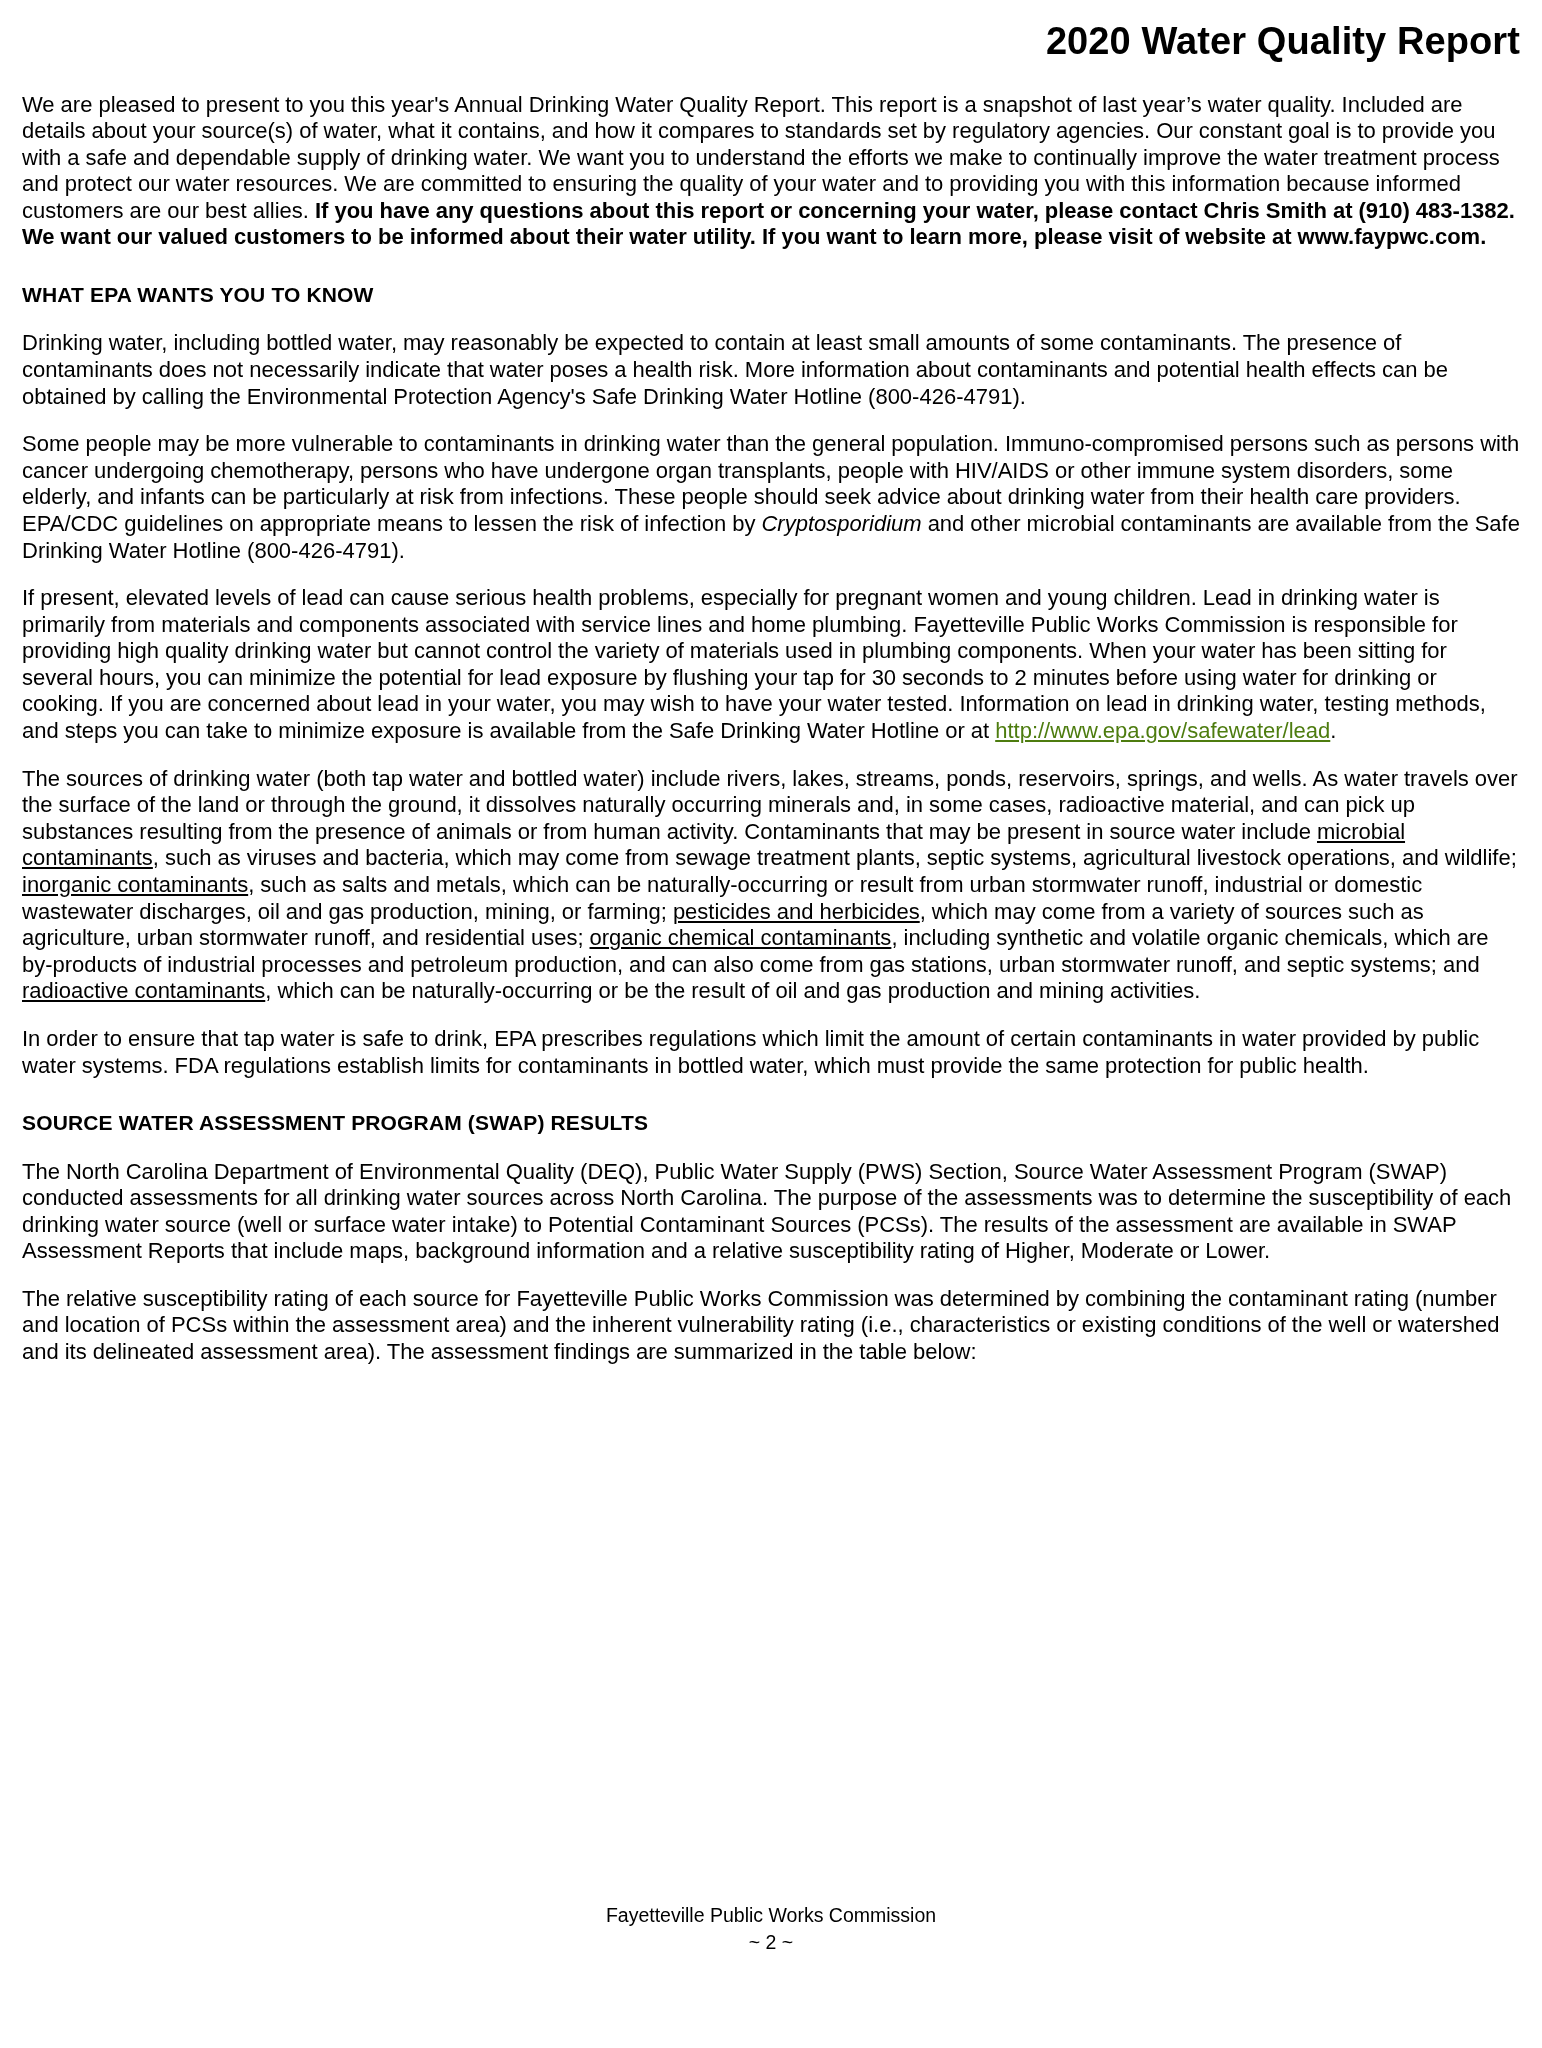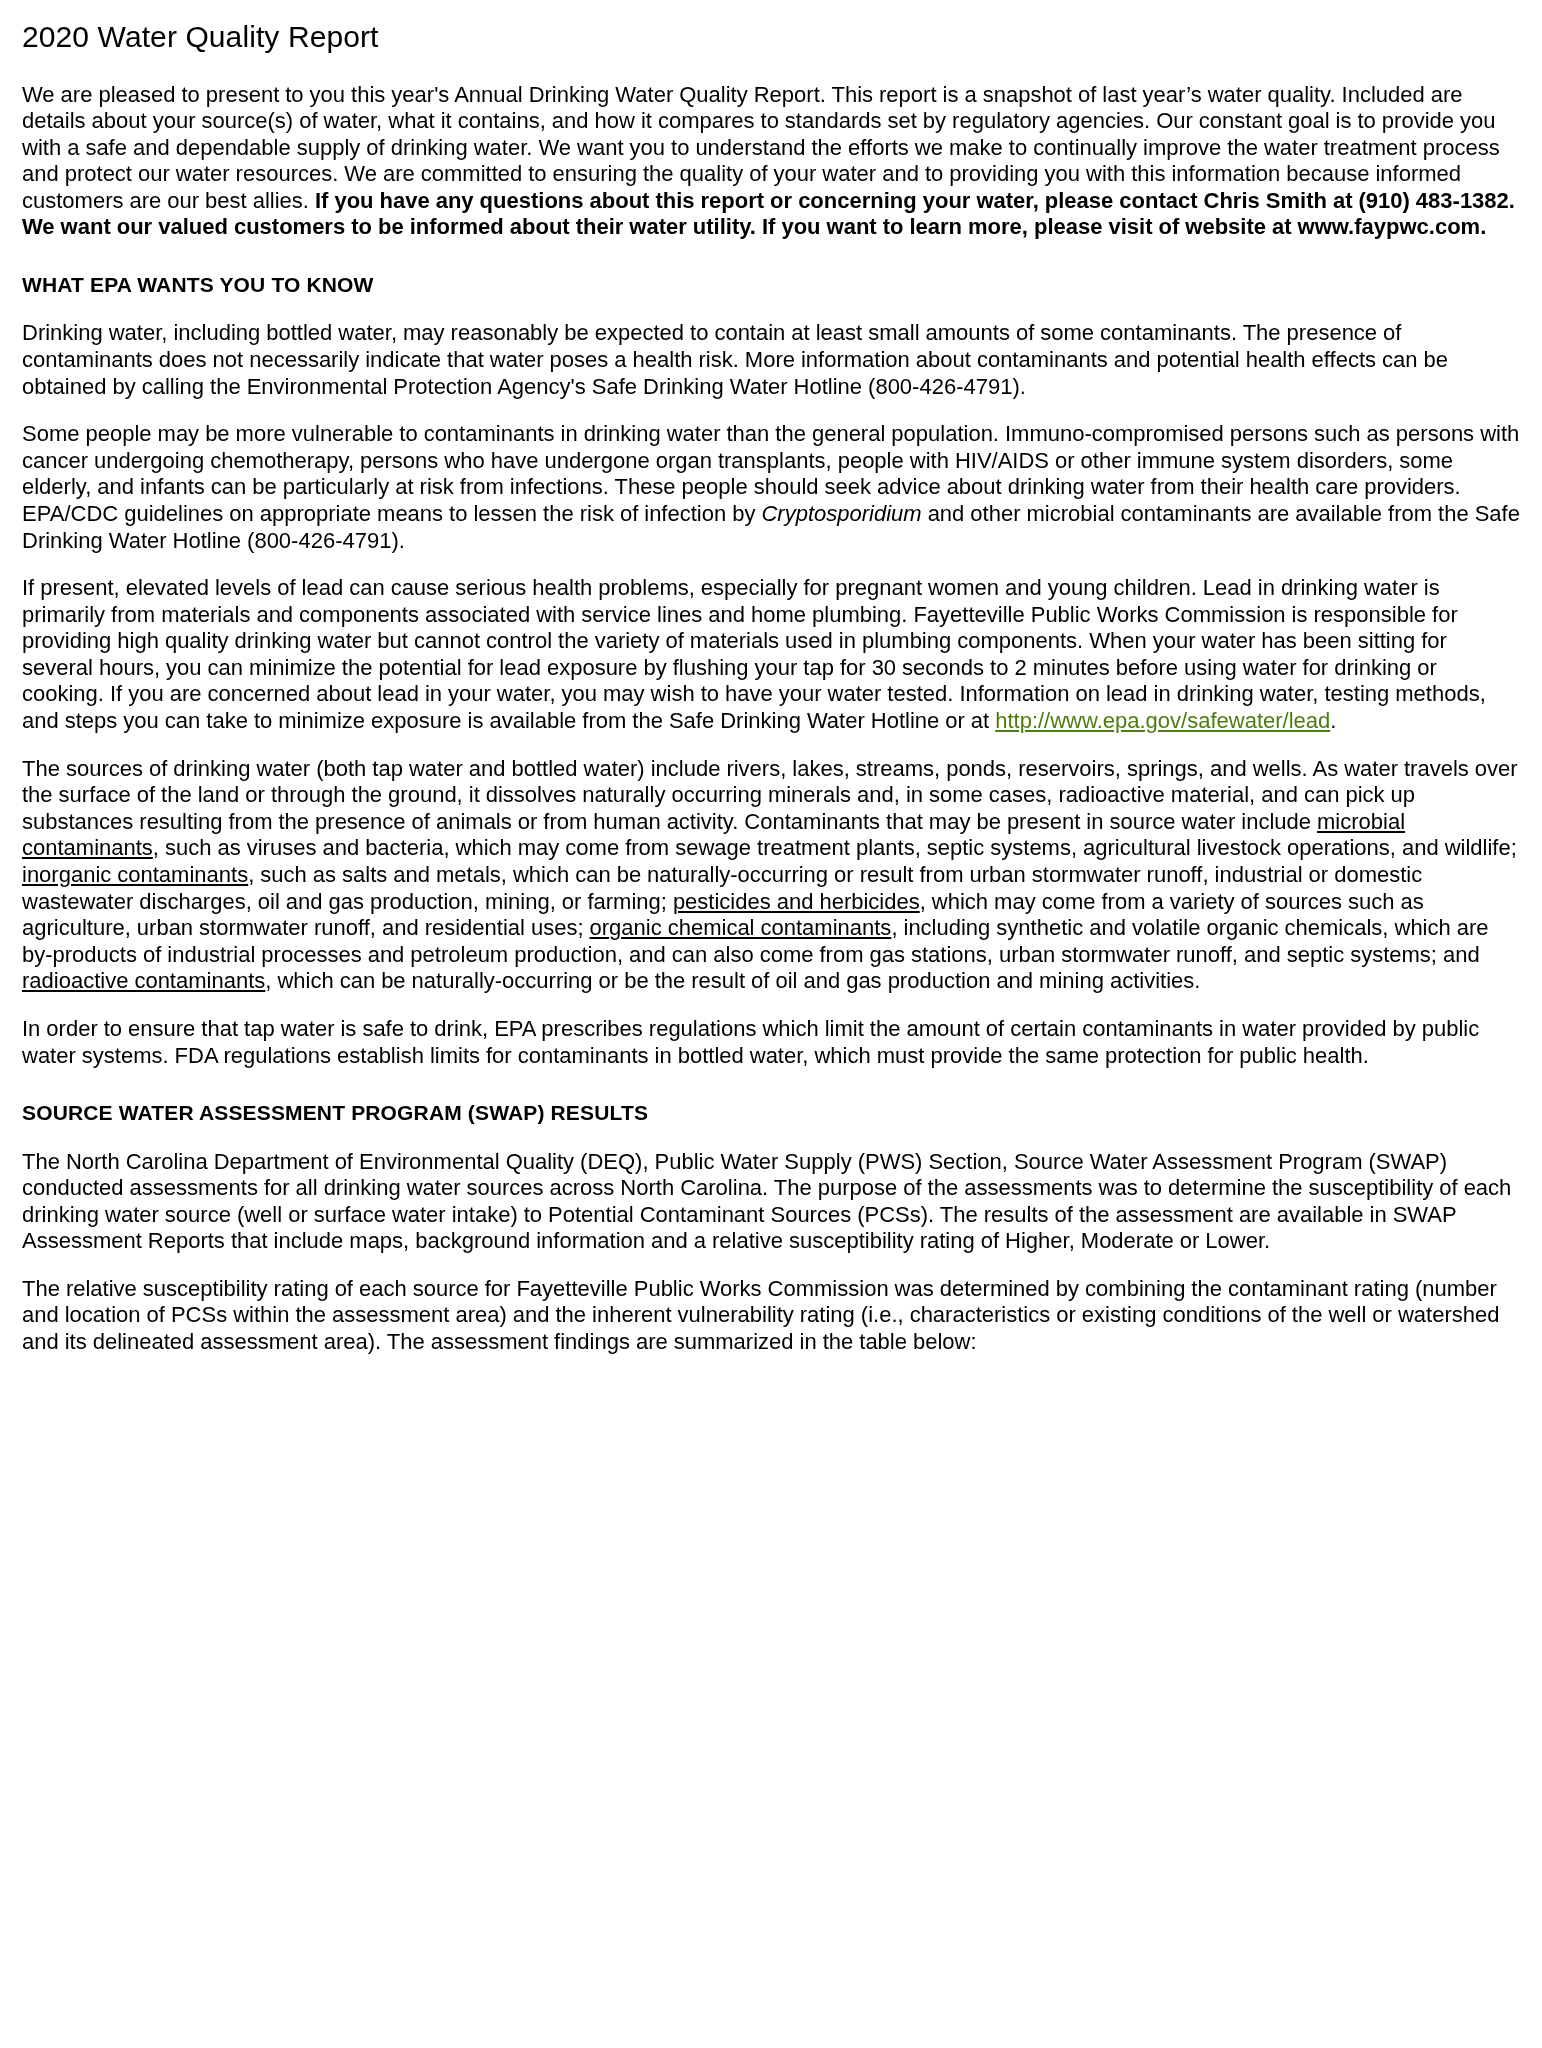--- a/index.html
+++ b/index.html
@@ -16,23 +16,23 @@
     position: relative;
     width: 1542px;
     height: 2048px;
     margin: 0 auto;
     background: #ffffff;
     box-sizing: border-box;
     padding: 12px 22px 0 22px;
     overflow: hidden;
   }
   .doc-title {
-    text-align: left;
-    font-size: 30px;
-    font-weight: normal;
+    text-align: right;
+    font-size: 38px;
+    font-weight: bold;
     line-height: 1.25;
     margin: 6px 0 26px 0;
     letter-spacing: 0.1px;
   }
   .body-text {
     font-size: 22px;
     line-height: 26.6px;
     text-align: left;
     margin: 0 0 21px 0;
     word-spacing: -0.1px;
@@ -92,14 +92,18 @@
   <p class="body-text">In order to ensure that tap water is safe to drink, EPA prescribes regulations which limit the amount of certain contaminants in water provided by public water systems. FDA regulations establish limits for contaminants in bottled water, which must provide the same protection for public health.</p>
 
 
 
   <h2 class="section-heading">SOURCE WATER ASSESSMENT PROGRAM (SWAP) RESULTS</h2>
 
   <p class="body-text">The North Carolina Department of Environmental Quality (DEQ), Public Water Supply (PWS) Section, Source Water Assessment Program (SWAP) conducted assessments for all drinking water sources across North Carolina.  The purpose of the assessments was to determine the susceptibility of each drinking water source (well or surface water intake) to Potential Contaminant Sources (PCSs).  The results of the assessment are available in SWAP Assessment Reports that include maps, background information and a relative susceptibility rating of Higher, Moderate or Lower.</p>
 
   <p class="body-text">The relative susceptibility rating of each source for Fayetteville Public Works Commission was determined by combining the contaminant rating (number and location of PCSs within the assessment area) and the inherent vulnerability rating (i.e., characteristics or existing conditions of the well or watershed and its delineated assessment area). The assessment findings are summarized in the table below:</p>
 
+  <div class="footer">
+    <div class="footer-org">Fayetteville Public Works Commission</div>
+    <div class="footer-page">~ 2 ~</div>
+  </div>
 
 </div>
 
 </body></html>

